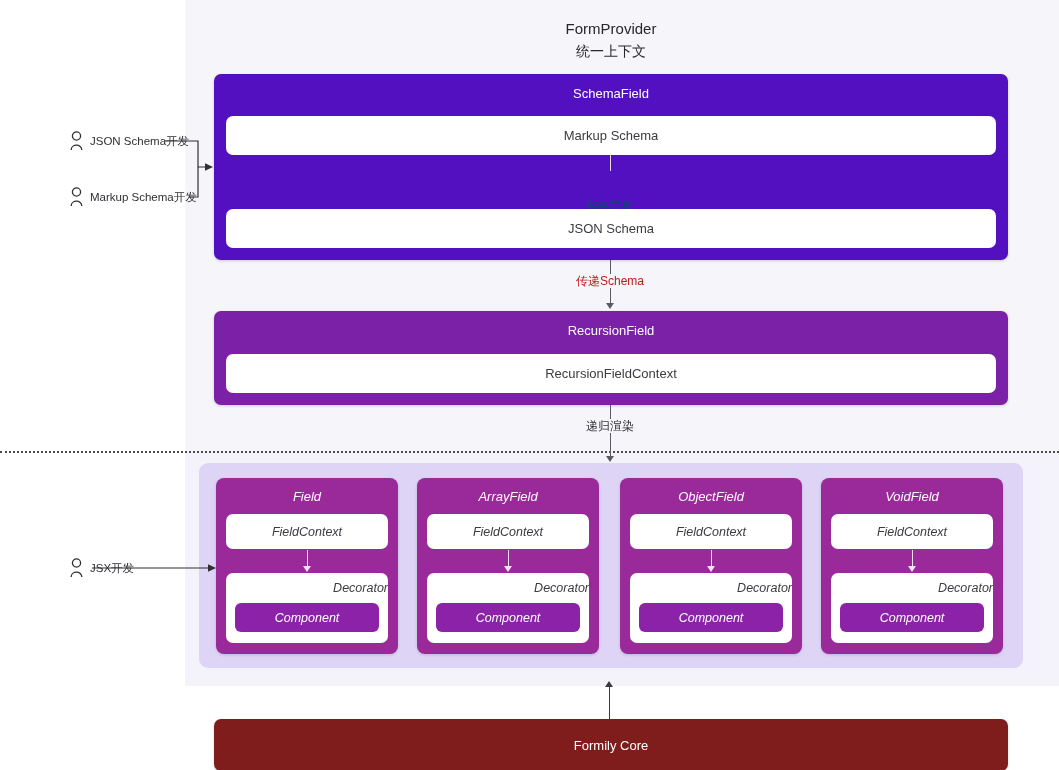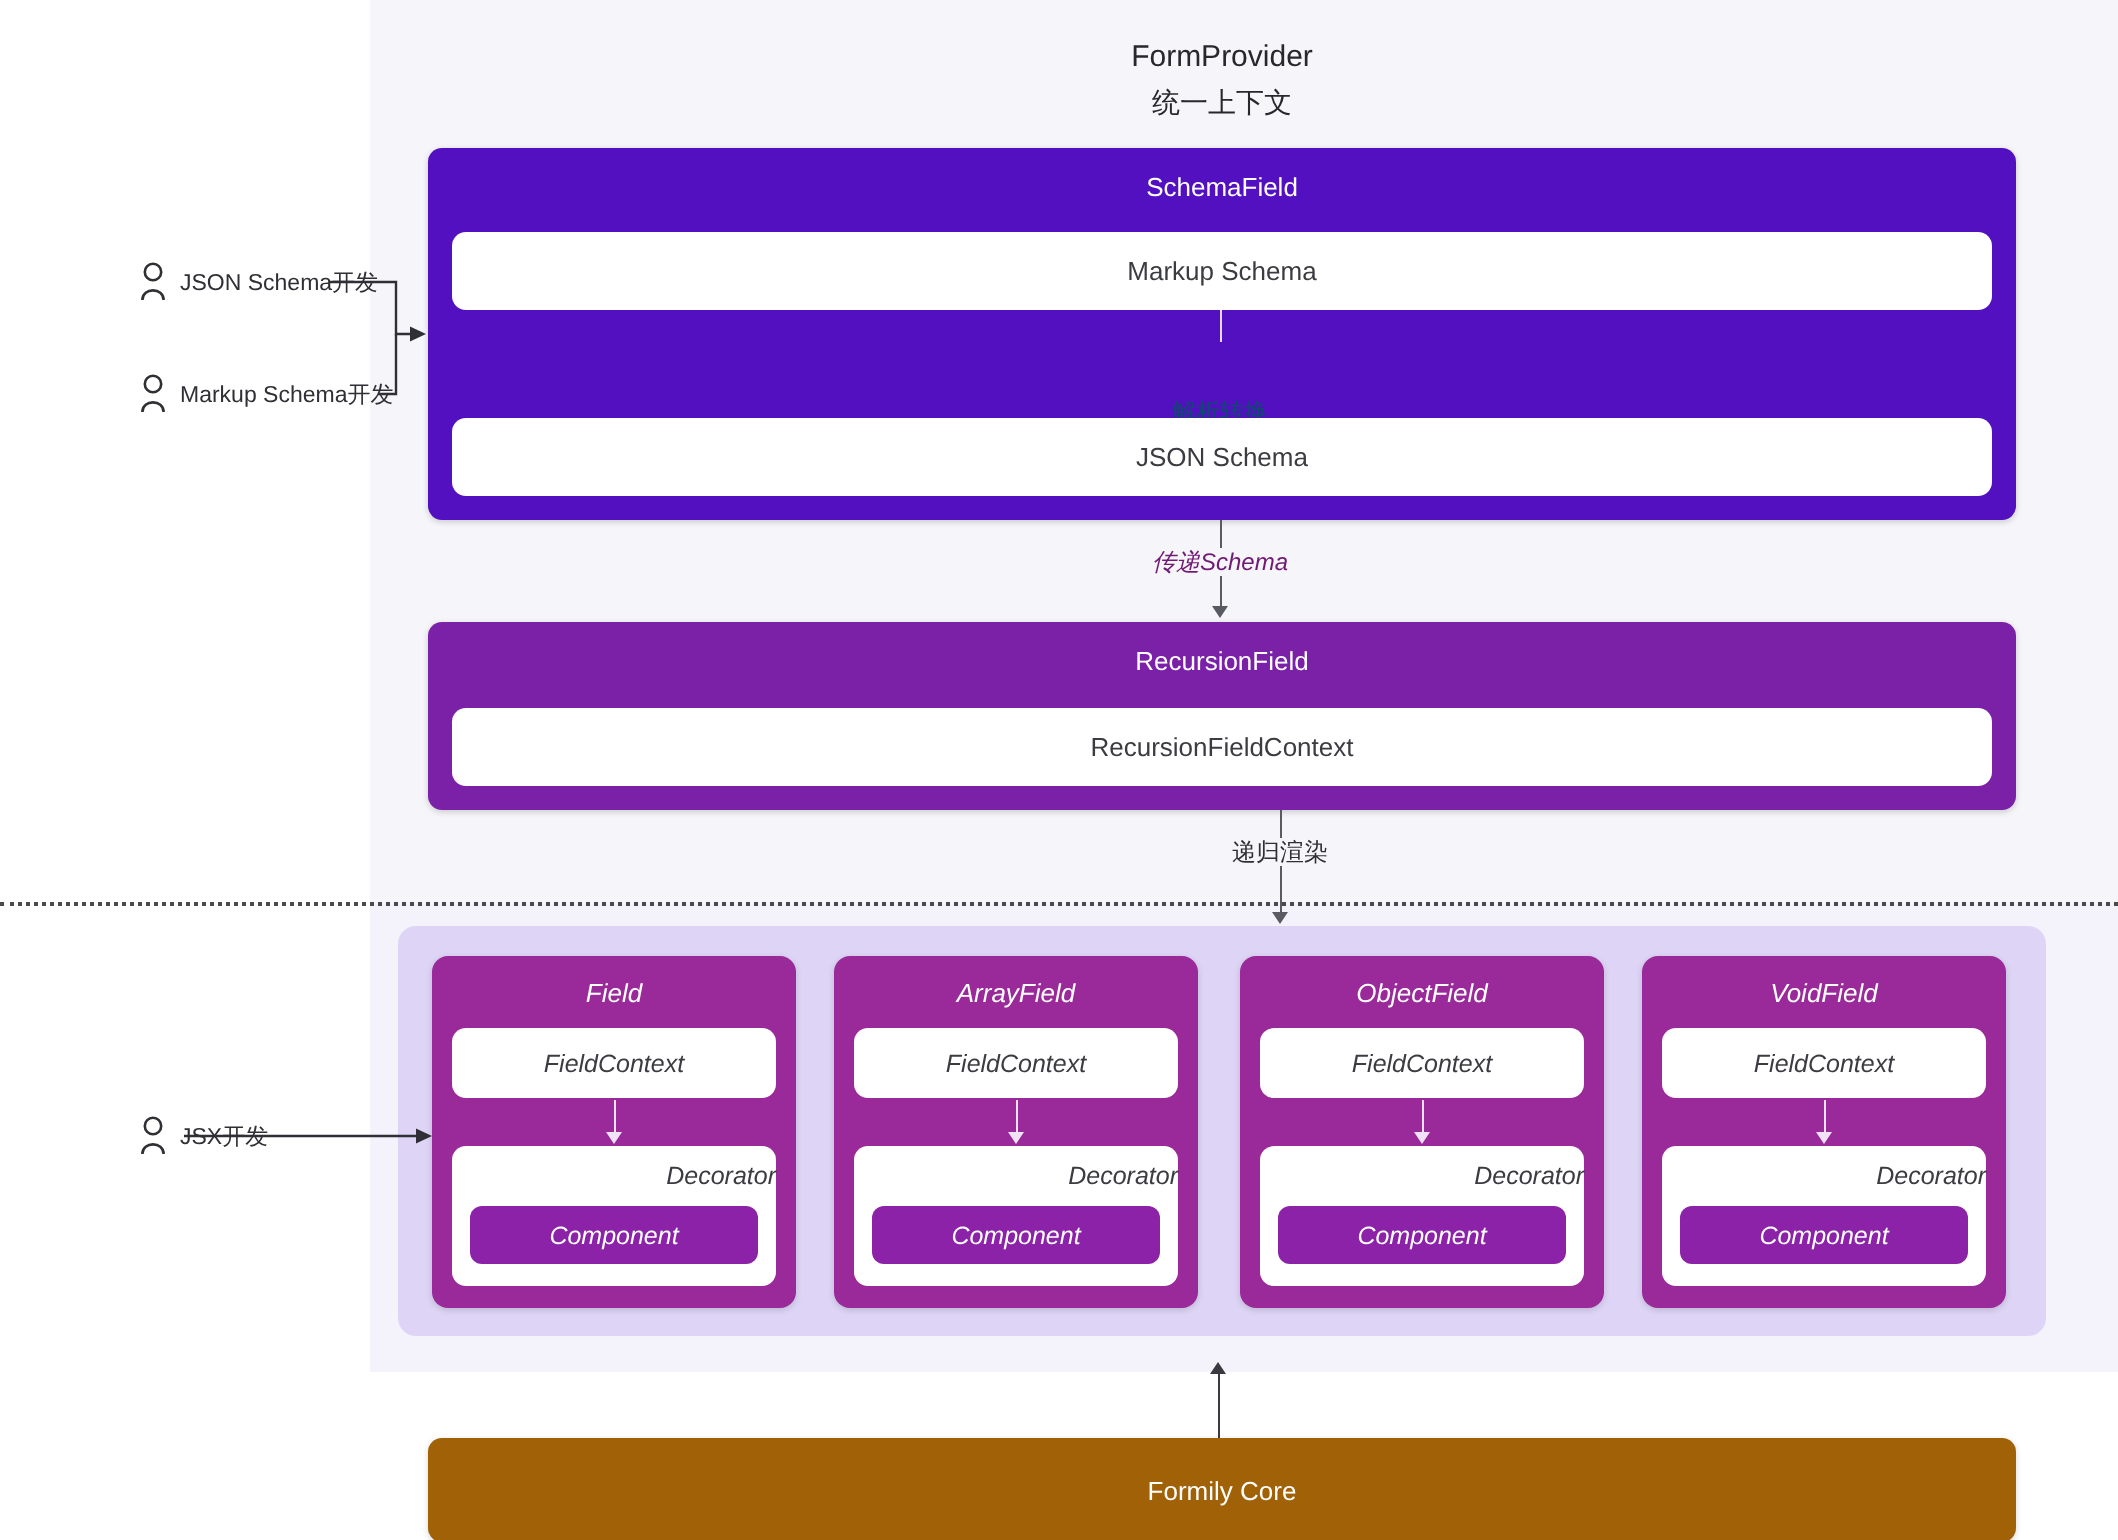--- a/index.html
+++ b/index.html
@@ -130,22 +130,22 @@
   .varrow-up {
     width: 0; height: 0;
     border-left: 4px solid transparent;
     border-right: 4px solid transparent;
     border-bottom: 6px solid currentColor;
   }
 
   .conn-parse { left: 562px; top: 155px; width: 96px; color: #e9d9f7; }
   .conn-parse .lbl { color: #0c4a6e; margin-top: 28px; }
   .conn-pass  { left: 562px; top: 260px; width: 96px; color: #5a5a62; }
-  .conn-pass .lbl { color: #701a75; font-style: italic; }
-  .conn-render{ left: 592px; top: 405px; width: 96px; color: #5a5a62; }
+  .conn-pass .lbl { color: #b91c1c; }
+  .conn-render{ left: 562px; top: 405px; width: 96px; color: #5a5a62; }
   .conn-render .lbl { color: #2f2f35; }
 
   
   .fields-wrap {
     position: absolute;
     left: 199px; top: 463px; width: 824px; height: 205px;
     background: #ded5f6;
     border-radius: 9px;
   }
   .field-col {
@@ -193,21 +193,21 @@
     position: absolute; left: 50%; top: 72px;
     transform: translateX(-50%);
     color: #f1e2f8;
     display: flex; flex-direction: column; align-items: center;
   }
 
   
   .formily-core {
     position: absolute;
     left: 214px; top: 719px; width: 794px; height: 52px;
-    background: #a16207;
+    background: #7f1d1d;
     border-radius: 7px;
     display: flex; align-items: center; justify-content: center;
     color: #ffffff; font-size: 13px;
     box-shadow: 0 1px 3px rgba(0,0,0,0.16);
   }
   .core-arrow {
     position: absolute;
     left: 605px; top: 681px;
     color: #3a3a40;
     display: flex; flex-direction: column; align-items: center;

